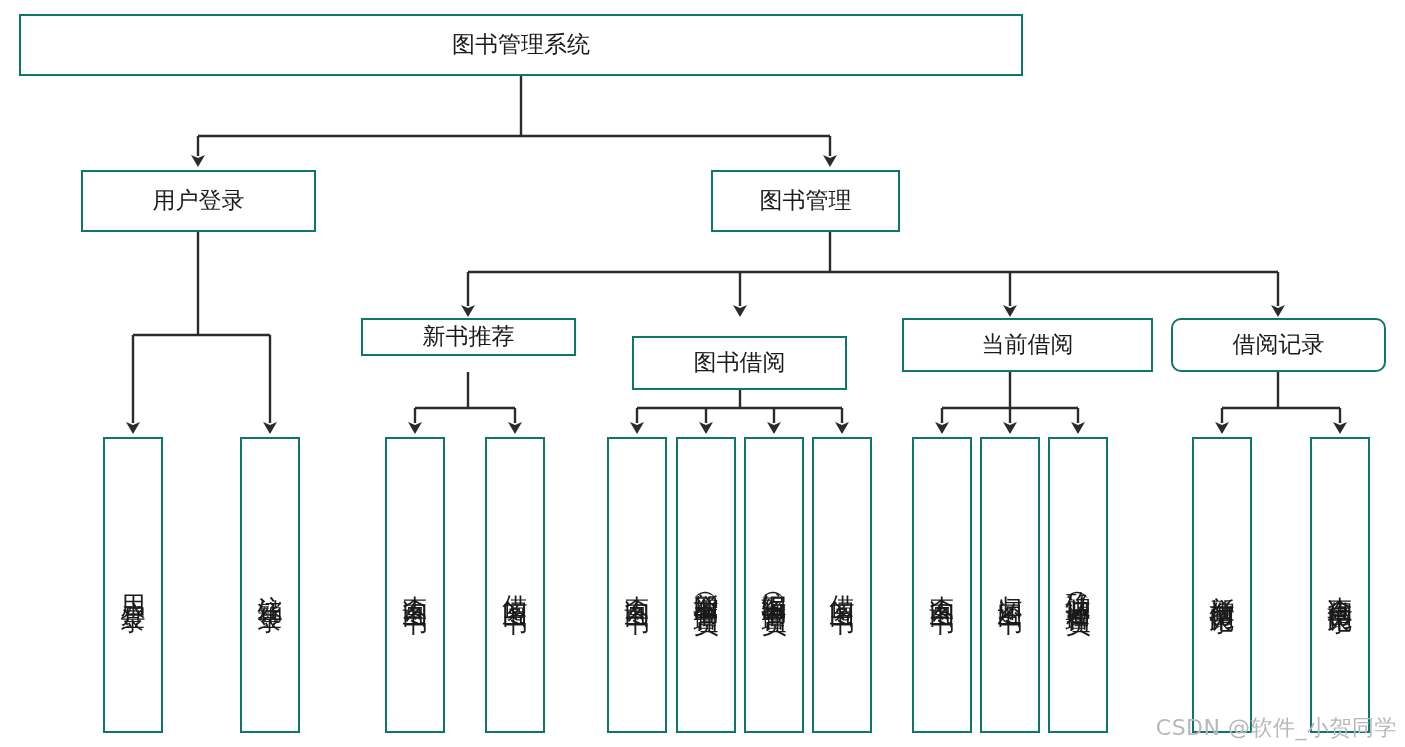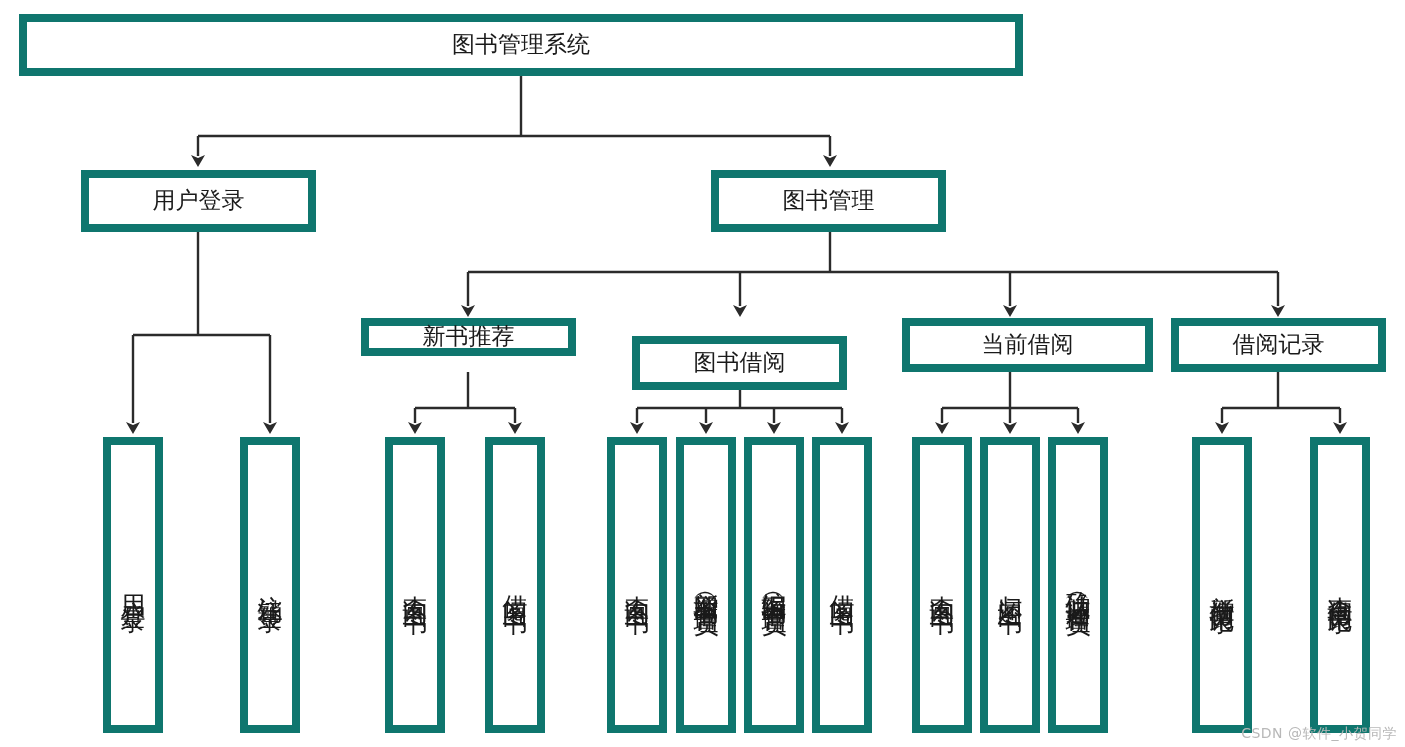--- a/index.html
+++ b/index.html
@@ -23,21 +23,21 @@
     left: 0;
     top: 0;
     width: 1405px;
     height: 747px;
     pointer-events: none;
   }
   .node {
     position: absolute;
     box-sizing: border-box;
     background: #ffffff;
-    border: 8px solid #0f766e;
+    border: 2px solid #0f766e;
     display: flex;
     align-items: center;
     justify-content: center;
     z-index: 3;
   }
   .node-label {
     color: #1a1a1a;
     line-height: 1.18;
     white-space: nowrap;
     text-align: center;
@@ -62,21 +62,21 @@
     white-space: nowrap;
   }
   .v-node.tall .node-label {
     font-size: 25px;
     letter-spacing: 3px;
   }
   .watermark {
     position: absolute;
     right: 8px;
     bottom: 4px;
-    font-size: 14px;
+    font-size: 22px;
     color: #b8b8b8;
     letter-spacing: 0.5px;
     z-index: 6;
     white-space: nowrap;
   }
 </style>
 </head>
 <body>
 
 <div id="canvas">
@@ -132,37 +132,37 @@
   </svg>
 
   <div class="node root" style="left:19px; top:14px; width:1004px; height:62px;">
     <span class="node-label">图书管理系统</span>
   </div>
 
   <div class="node h-node" style="left:81px; top:170px; width:235px; height:62px;">
     <span class="node-label">用户登录</span>
   </div>
 
-  <div class="node h-node" style="left:711px; top:170px; width:235px; height:62px;justify-content:center;">
+  <div class="node h-node" style="left:711px; top:170px; width:189px; height:62px;justify-content:center;">
     <span class="node-label">图书管理</span>
   </div>
 
   <div class="node h-node" style="left:361px; top:318px; width:215px; height:38px;">
     <span class="node-label">新书推荐</span>
   </div>
 
   <div class="node h-node" style="left:632px; top:318px; width:215px; height:54px;margin-top:18px;">
     <span class="node-label">图书借阅</span>
   </div>
 
   <div class="node h-node" style="left:902px; top:318px; width:251px; height:54px;">
     <span class="node-label">当前借阅</span>
   </div>
 
-  <div class="node h-node" style="left:1171px; top:318px; width:215px; height:54px;">
+  <div class="node h-node" style="left:1171px; top:318px; width:215px; height:54px;border-radius:10px;">
     <span class="node-label">借阅记录</span>
   </div>
 
   <div class="node v-node" style="left:103px; top:437px; width:60px; height:296px;">
     <span class="node-label">用户登录</span>
   </div>
 
   <div class="node v-node" style="left:240px; top:437px; width:60px; height:296px;">
     <span class="node-label">注销登录</span>
   </div>

